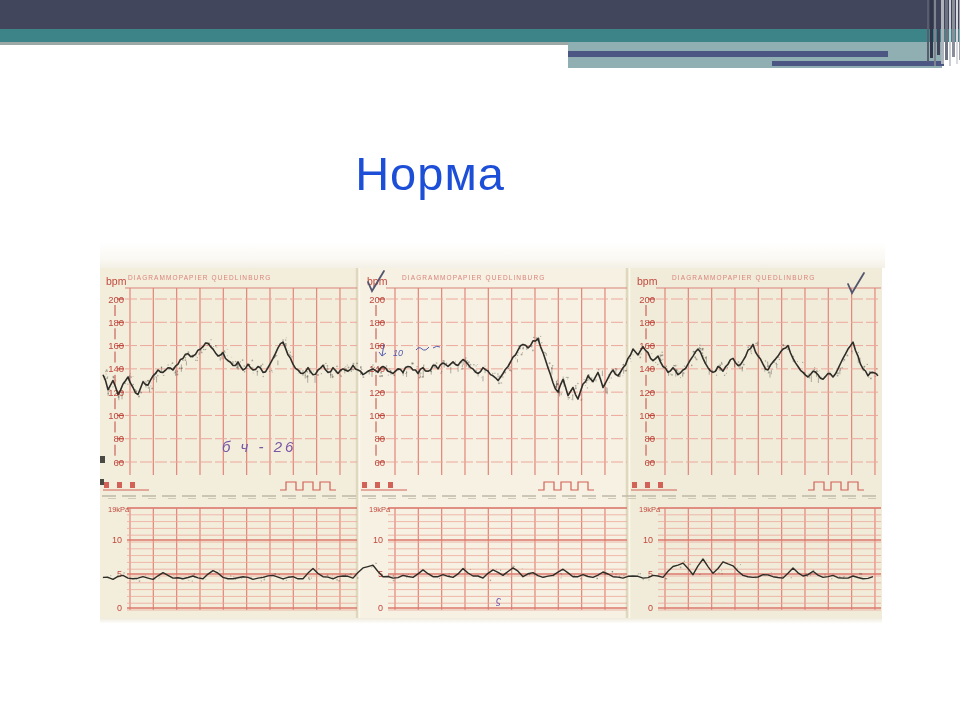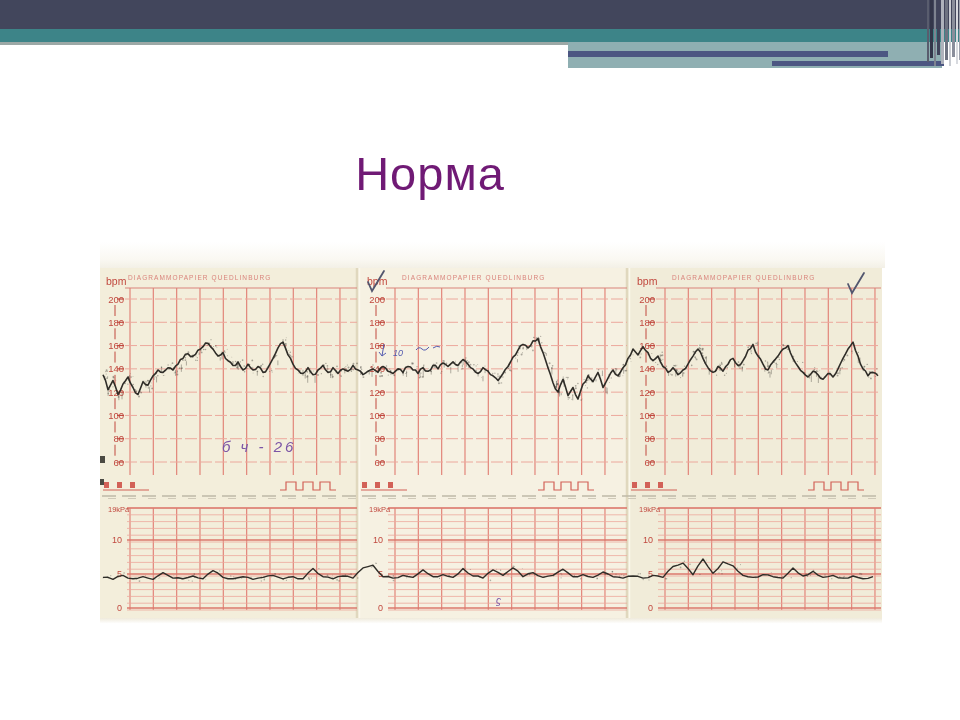--- a/index.html
+++ b/index.html
@@ -13,21 +13,21 @@
   .bar-teal{left:0;top:29px;width:960px;height:13px;background:#3D8488;}
   .bar-gray-line{left:0;top:42px;width:572px;height:3px;background:#9CA8A6;}
   .light-teal-block{left:568px;top:42px;width:374px;height:26px;background:#8FAFB2;}
   .blue-bar-1{left:568px;top:51px;width:320px;height:6px;background:#4C5682;}
   .blue-bar-2{left:772px;top:61px;width:172px;height:5px;background:#4C5682;}
   .stripe{top:0;}
   
   .slide-title{
     left:0;top:146px;width:860px;text-align:center;
     font-size:47px;line-height:1.2;font-weight:400;letter-spacing:1px;
-    color:#701a75;margin:0;
+    color:#1d4ed8;margin:0;
   }
   
   .ctg-figure{left:100px;top:210px;width:785px;height:415px;margin:0;}
   .scan-top{left:0;top:0;width:785px;height:58px;
     background:linear-gradient(#ffffff 55%,#faf8f2 85%,#f3f0e6 100%);}
   .ctg-paper{left:0;top:58px;width:782px;height:352px;background:#F3EEDB;}
   .scan-bottom{left:0;top:408px;width:782px;height:7px;
     background:linear-gradient(#efeadb,#ffffff 80%);}
   .ctg-paper svg{display:block;}
   .ctg-paper text{font-family:"Liberation Sans",sans-serif;}

